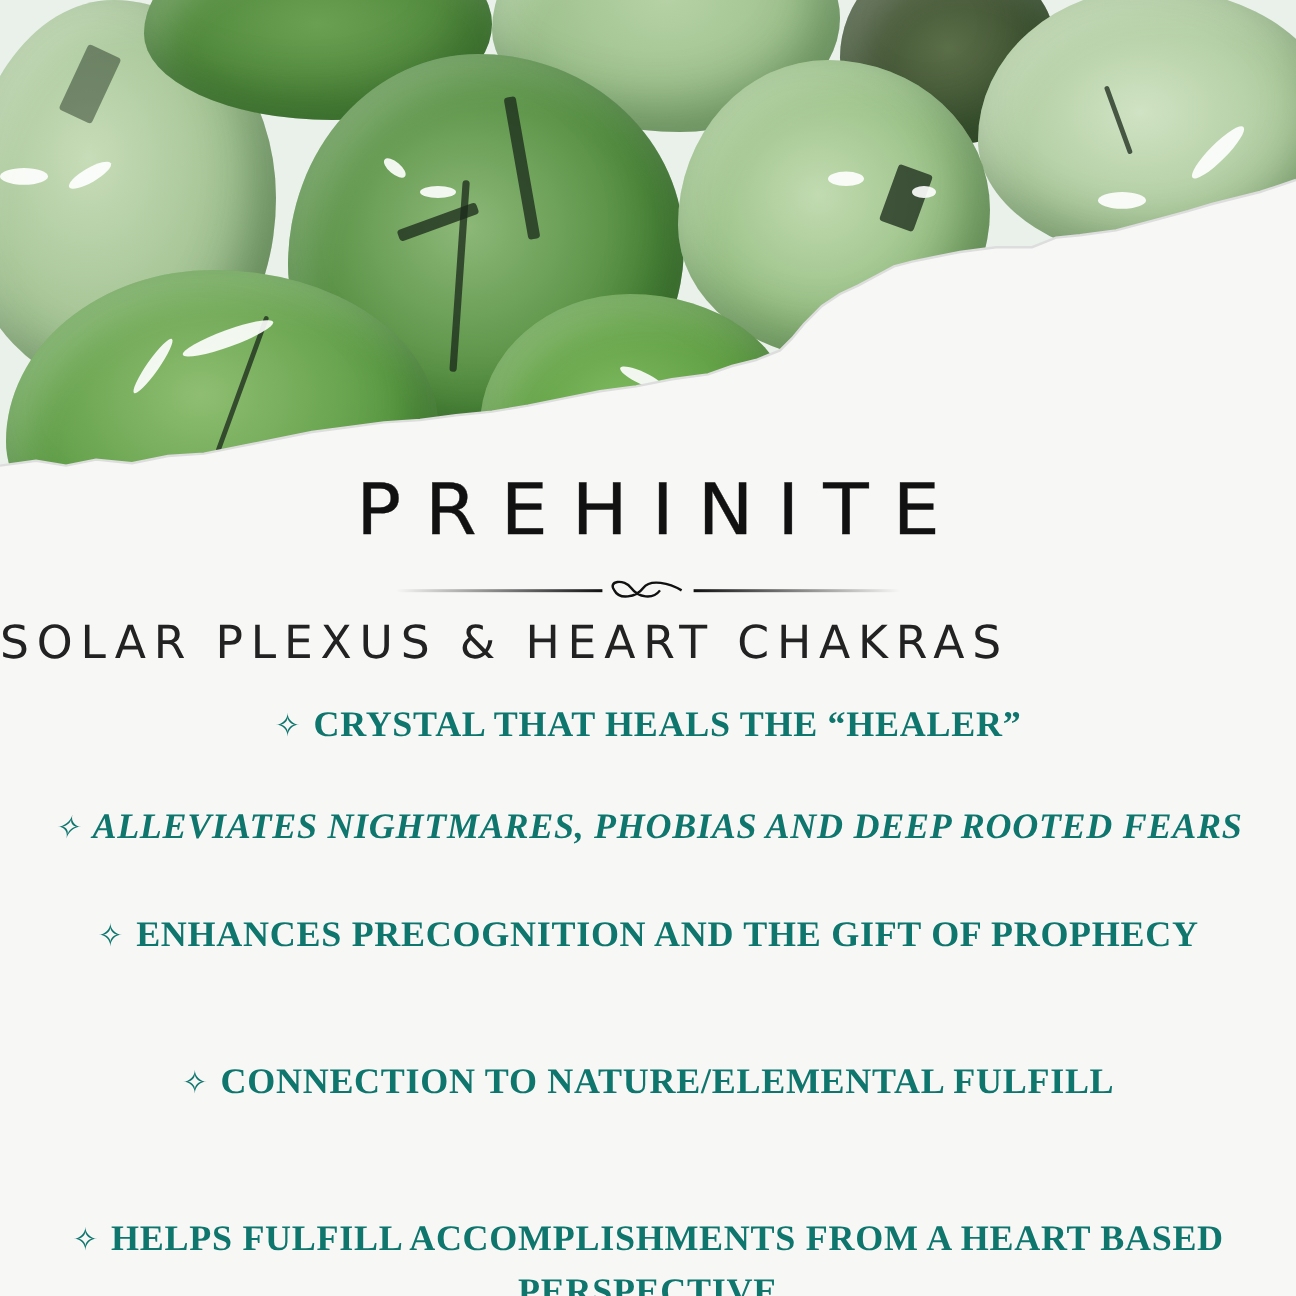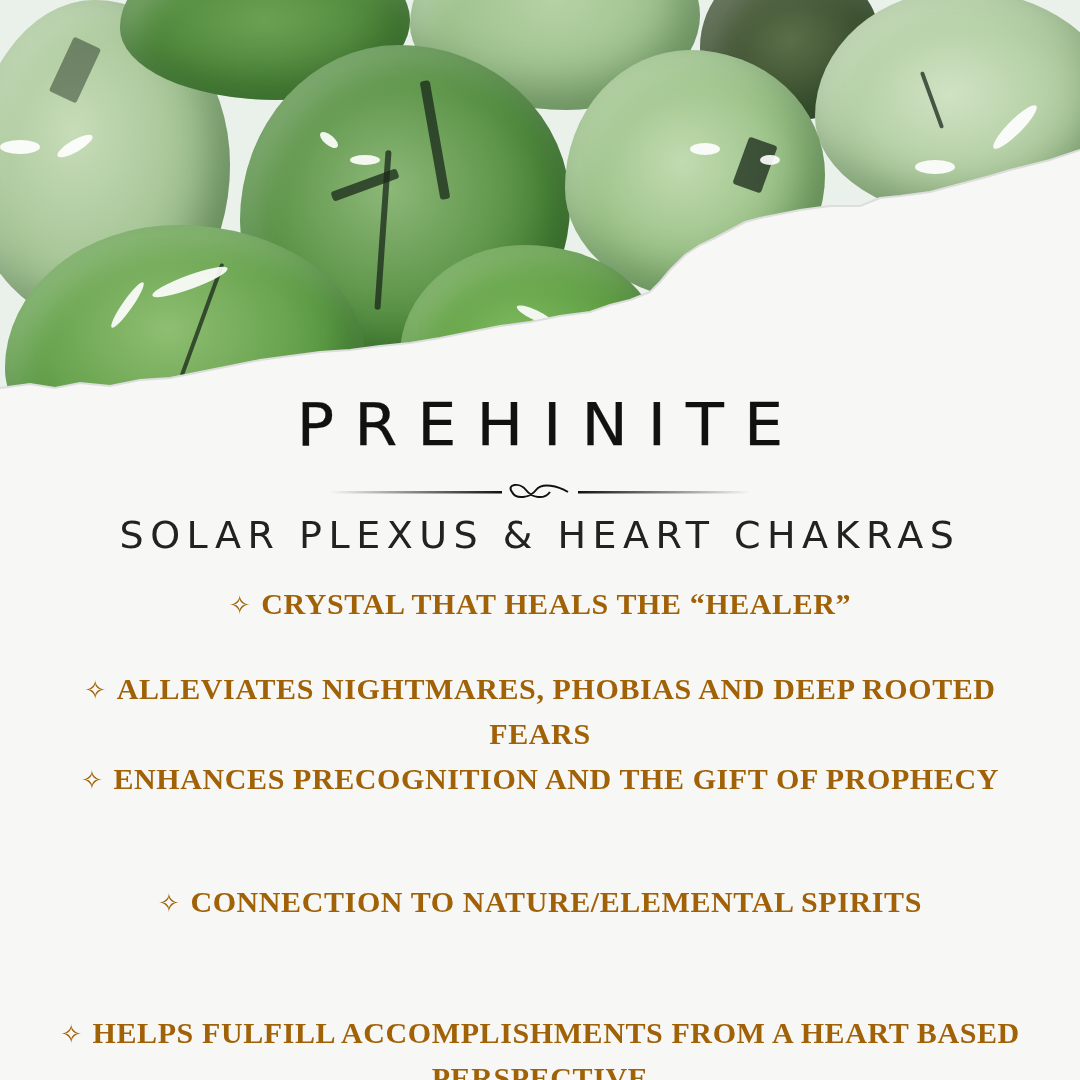--- a/index.html
+++ b/index.html
@@ -35,27 +35,27 @@
       -webkit-text-stroke: 0.3px #111;
       font-weight: normal;
       transform: scaleY(0.95);
     }
     .divider {
       position: absolute; left: 330px; top: 480px; width: 420px; height: 24px;
     }
     .subtitle {
       position: absolute; left: 0; width: 1080px; top: 513px;
       font-family: "DejaVu Sans", sans-serif; font-size: 38px;
-      letter-spacing: 6.5px; text-align: center; color: #222;
+      letter-spacing: 6.5px; text-align: left; color: #222;
       font-weight: normal;
     }
     .bullet {
       position: absolute; left: 30px; width: 1020px; text-align: center;
       font-family: "Liberation Serif", serif; font-weight: bold;
-      font-size: 30px; line-height: 43px; color: #a16207;
+      font-size: 30px; line-height: 43px; color: #0f766e;
       letter-spacing: 0.6px;
     }
     .star {
       display: inline-block; margin-right: 10px; font-weight: normal; font-size: 26px;
     }
   </style>
 </head>
 <body>
 
 <div class="hero">
@@ -111,24 +111,24 @@
   <rect x="0" y="11" width="172" height="2.5" fill="url(#lg)"></rect>
   <rect x="248" y="11" width="172" height="2.5" fill="url(#rg)"></rect>
   <path d="M182,12 C176,4 190,2 196,10 C202,18 214,20 220,12 M182,12 C186,20 200,18 206,10 C212,2 228,6 238,12" fill="none" stroke="#111" stroke-width="2"></path>
 </svg>
 
 <div class="subtitle">SOLAR PLEXUS &amp; HEART CHAKRAS</div>
 
 <div class="bullet" style="top:582px;">
   <span class="star">✧</span><span>CRYSTAL THAT HEALS THE “HEALER”</span>
 </div>
-<div class="bullet" style="top:667px;left:40px;width:1000px;">
+<div class="bullet" style="top:667px;left:40px;width:1000px;font-style:italic;">
   <span class="star">✧</span><span>ALLEVIATES NIGHTMARES, PHOBIAS AND DEEP ROOTED FEARS</span>
 </div>
 <div class="bullet" style="top:757px;">
   <span class="star">✧</span><span>ENHANCES PRECOGNITION AND THE GIFT OF PROPHECY</span>
 </div>
 <div class="bullet" style="top:880px;">
-  <span class="star">✧</span><span>CONNECTION TO NATURE/ELEMENTAL SPIRITS</span>
+  <span class="star">✧</span><span>CONNECTION TO NATURE/ELEMENTAL FULFILL</span>
 </div>
 <div class="bullet" style="top:1011px;left:20px;width:1040px;">
   <span class="star">✧</span><span>HELPS FULFILL ACCOMPLISHMENTS FROM A HEART BASED PERSPECTIVE</span>
 </div>
 
 </body></html>

